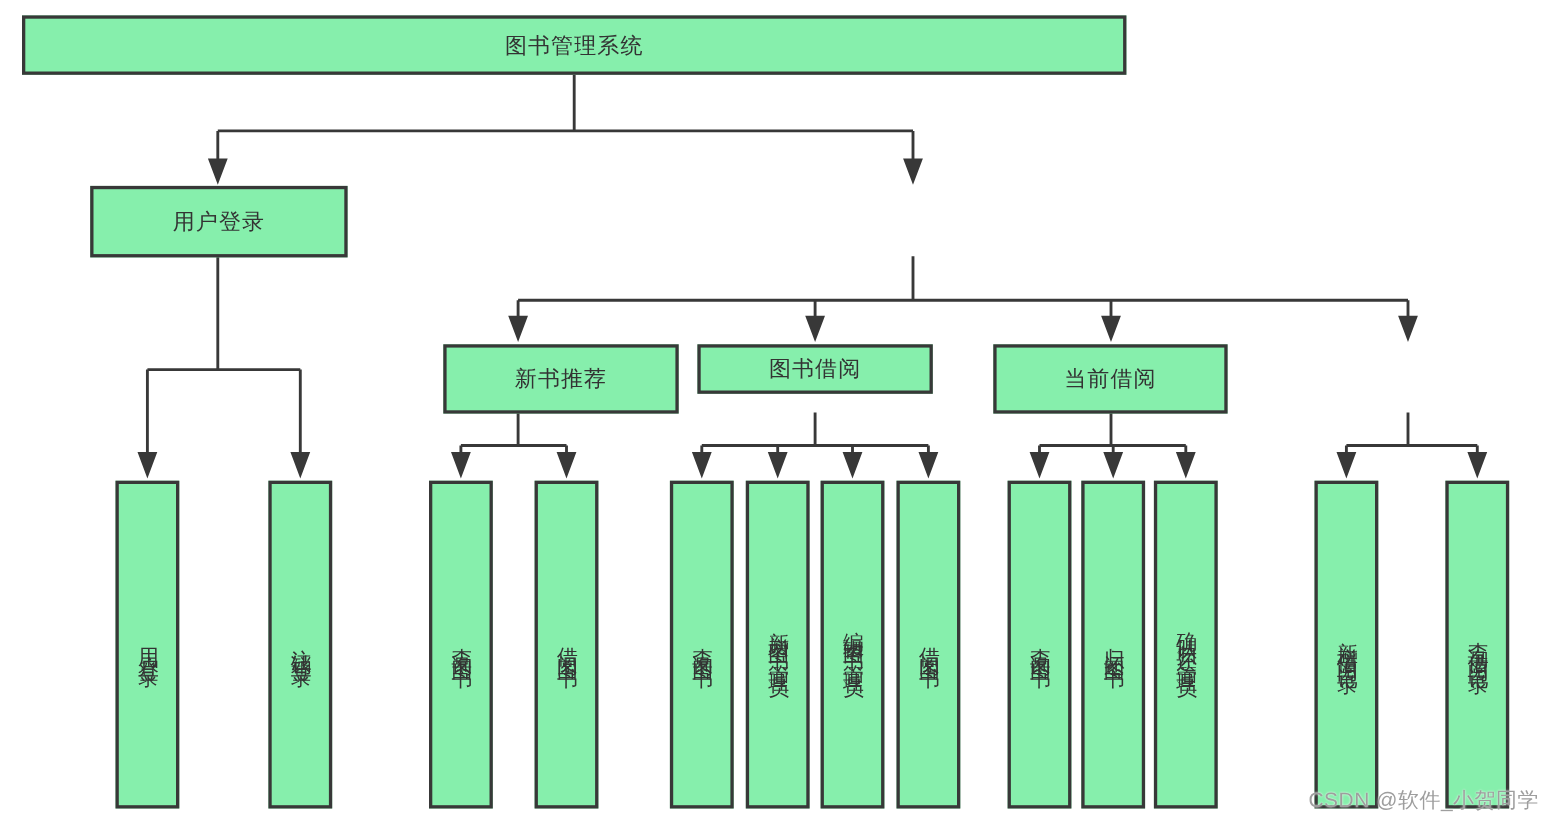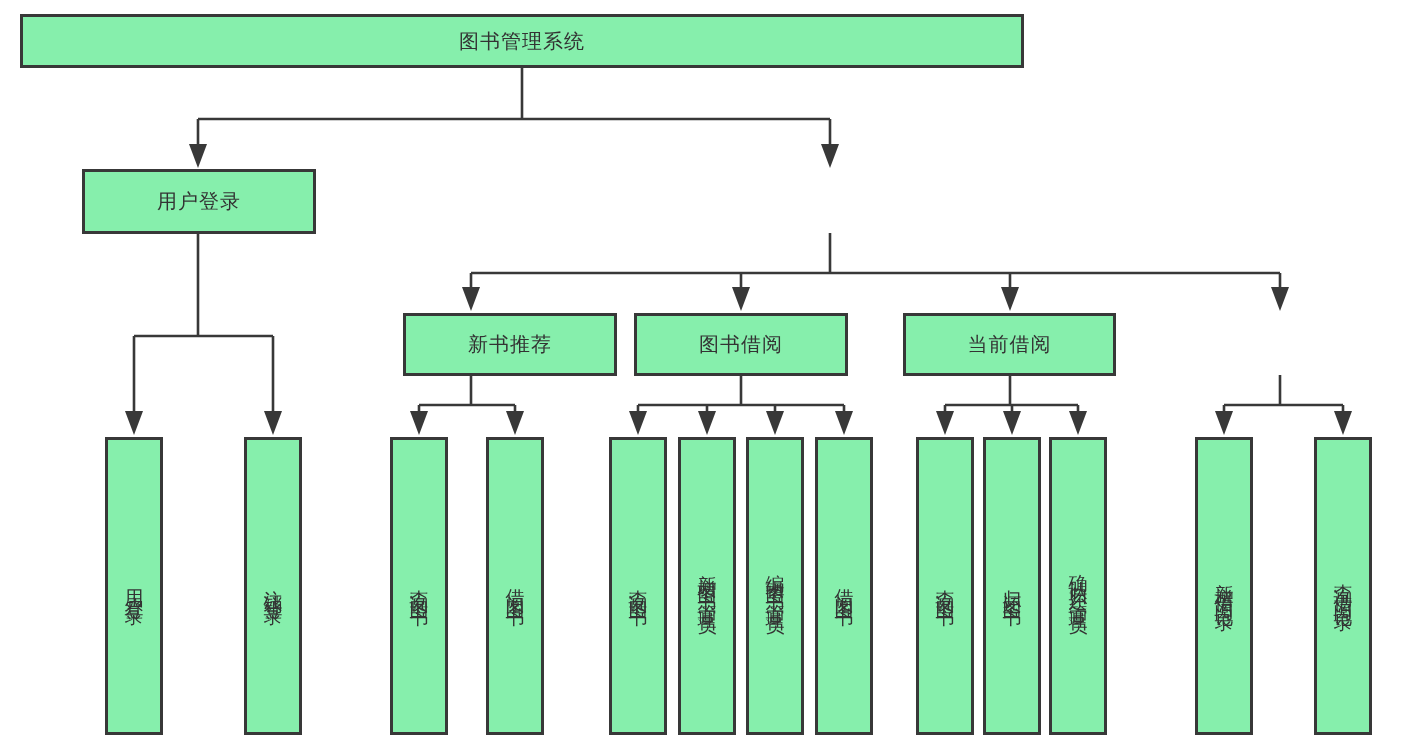--- a/index.html
+++ b/index.html
@@ -94,21 +94,21 @@
     <span>图书管理系统</span>
   </div>
 
   <div class="box h-box" style="left:82px;top:169px;width:234px;height:65px;">
     <span>用户登录</span>
   </div>
 
   <div class="box h-box" style="left:364px;top:313px;width:214px;height:63px;margin-left:39px;">
     <span>新书推荐</span>
   </div>
-  <div class="box h-box" style="left:634px;top:313px;width:214px;height:63px;">
+  <div class="box h-box" style="left:634px;top:313px;width:214px;height:45px;">
     <span>图书借阅</span>
   </div>
   <div class="box h-box" style="left:903px;top:313px;width:213px;height:63px;align-items:center;">
     <span>当前借阅</span>
   </div>
 
   <div class="box v-box" style="left:105px;top:437px;width:58px;height:298px;">
     <span class="vtxt">用户登录</span>
   </div>
   <div class="box v-box" style="left:244px;top:437px;width:58px;height:298px;">
@@ -145,14 +145,15 @@
     <span class="vtxt">确认归还（管理员）</span>
   </div>
 
   <div class="box v-box" style="left:1195px;top:437px;width:58px;height:298px;">
     <span class="vtxt">新增借阅记录</span>
   </div>
   <div class="box v-box" style="left:1314px;top:437px;width:58px;height:298px;">
     <span class="vtxt">查询借阅记录</span>
   </div>
 
+  <div id="watermark">CSDN @软件_小贺同学</div>
 
 </div>
 
 </body></html>

